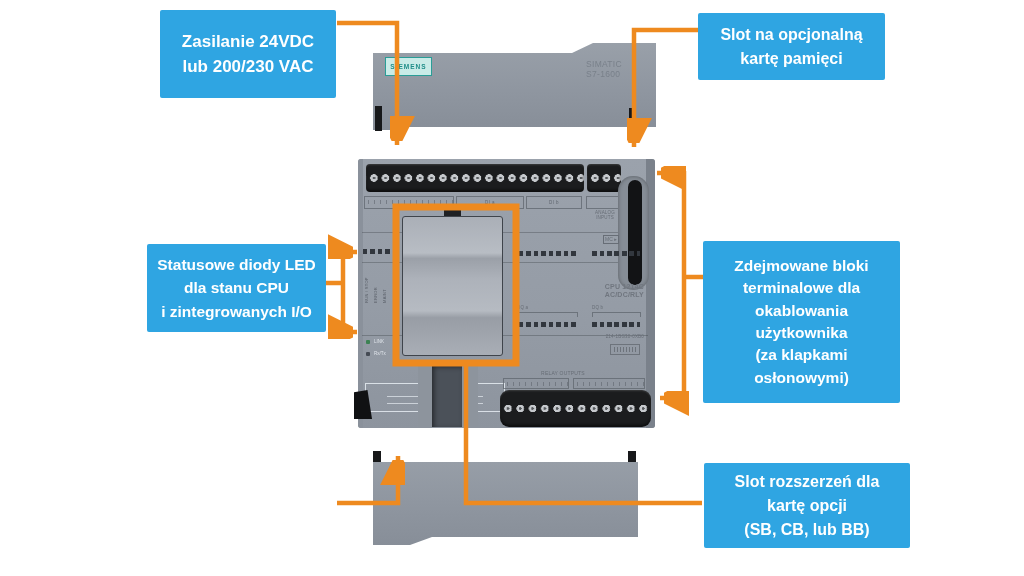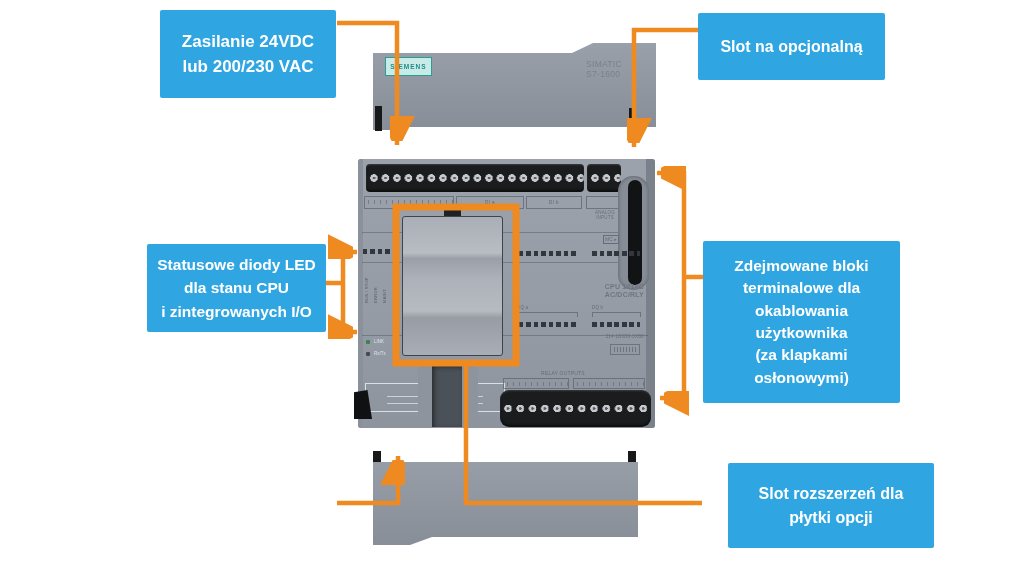--- a/index.html
+++ b/index.html
@@ -8,21 +8,21 @@
   
   .blabel{position:absolute;background:#2FA5E2;color:#fff;font-weight:700;
           display:flex;flex-direction:column;align-items:center;justify-content:center;
           text-align:center;border-radius:2px;z-index:10;line-height:1.5;}
   .blabel span{display:block;white-space:nowrap;}
   #lbl-power{left:160px;top:10px;width:176px;height:88px;font-size:17px;}
   #lbl-memcard{left:664px;top:13px;width:187px;height:67px;font-size:16px;margin-left:34px;}
   #lbl-leds{left:147px;top:244px;width:179px;height:88px;font-size:15.5px;}
   #lbl-terminals{left:703px;top:241px;width:197px;height:162px;font-size:15.5px;line-height:1.45;}
   #lbl-profinet{left:160px;top:455px;width:177px;height:90px;font-size:16.5px;}
-  #lbl-expansion{left:704px;top:463px;width:206px;height:85px;font-size:16px;margin-left:24px;}
+  #lbl-expansion{left:704px;top:463px;width:206px;height:85px;font-size:16px;}
   
   #ann{position:absolute;left:0;top:0;z-index:5;pointer-events:none;}
   
   .abs{position:absolute;}
   .speckle{background-image:
       repeating-linear-gradient(135deg,rgba(255,255,255,.06) 0 1px,rgba(0,0,0,0) 1px 3px),
       repeating-linear-gradient(45deg,rgba(0,0,0,.05) 0 1px,rgba(0,0,0,0) 1px 4px);}
   
   .cover{z-index:1;}
   .cover-shape{position:absolute;left:0;top:0;width:100%;height:100%;
@@ -206,32 +206,34 @@
       <rect x="396" y="207" width="120" height="156" stroke-width="7"></rect>
     </g>
   </svg>
 
   <div class="blabel" id="lbl-power">
     <span>Zasilanie 24VDC</span>
     <span>lub 200/230 VAC</span>
   </div>
   <div class="blabel" id="lbl-memcard">
     <span>Slot na opcjonalną</span>
+    <span>kartę pamięci</span>
   </div>
   <div class="blabel" id="lbl-leds">
     <span>Statusowe diody LED</span>
     <span>dla stanu CPU</span>
     <span>i zintegrowanych I/O</span>
   </div>
   <div class="blabel" id="lbl-terminals">
     <span>Zdejmowane bloki</span>
     <span>terminalowe dla</span>
     <span>okablowania</span>
     <span>użytkownika</span>
     <span>(za klapkami</span>
     <span>osłonowymi)</span>
   </div>
   <div class="blabel" id="lbl-expansion">
     <span>Slot rozszerzeń dla</span>
-    <span>płytki opcji</span>
+    <span>kartę opcji</span>
+    <span>(SB, CB, lub BB)</span>
   </div>
 
 </div>
 
 </body></html>

